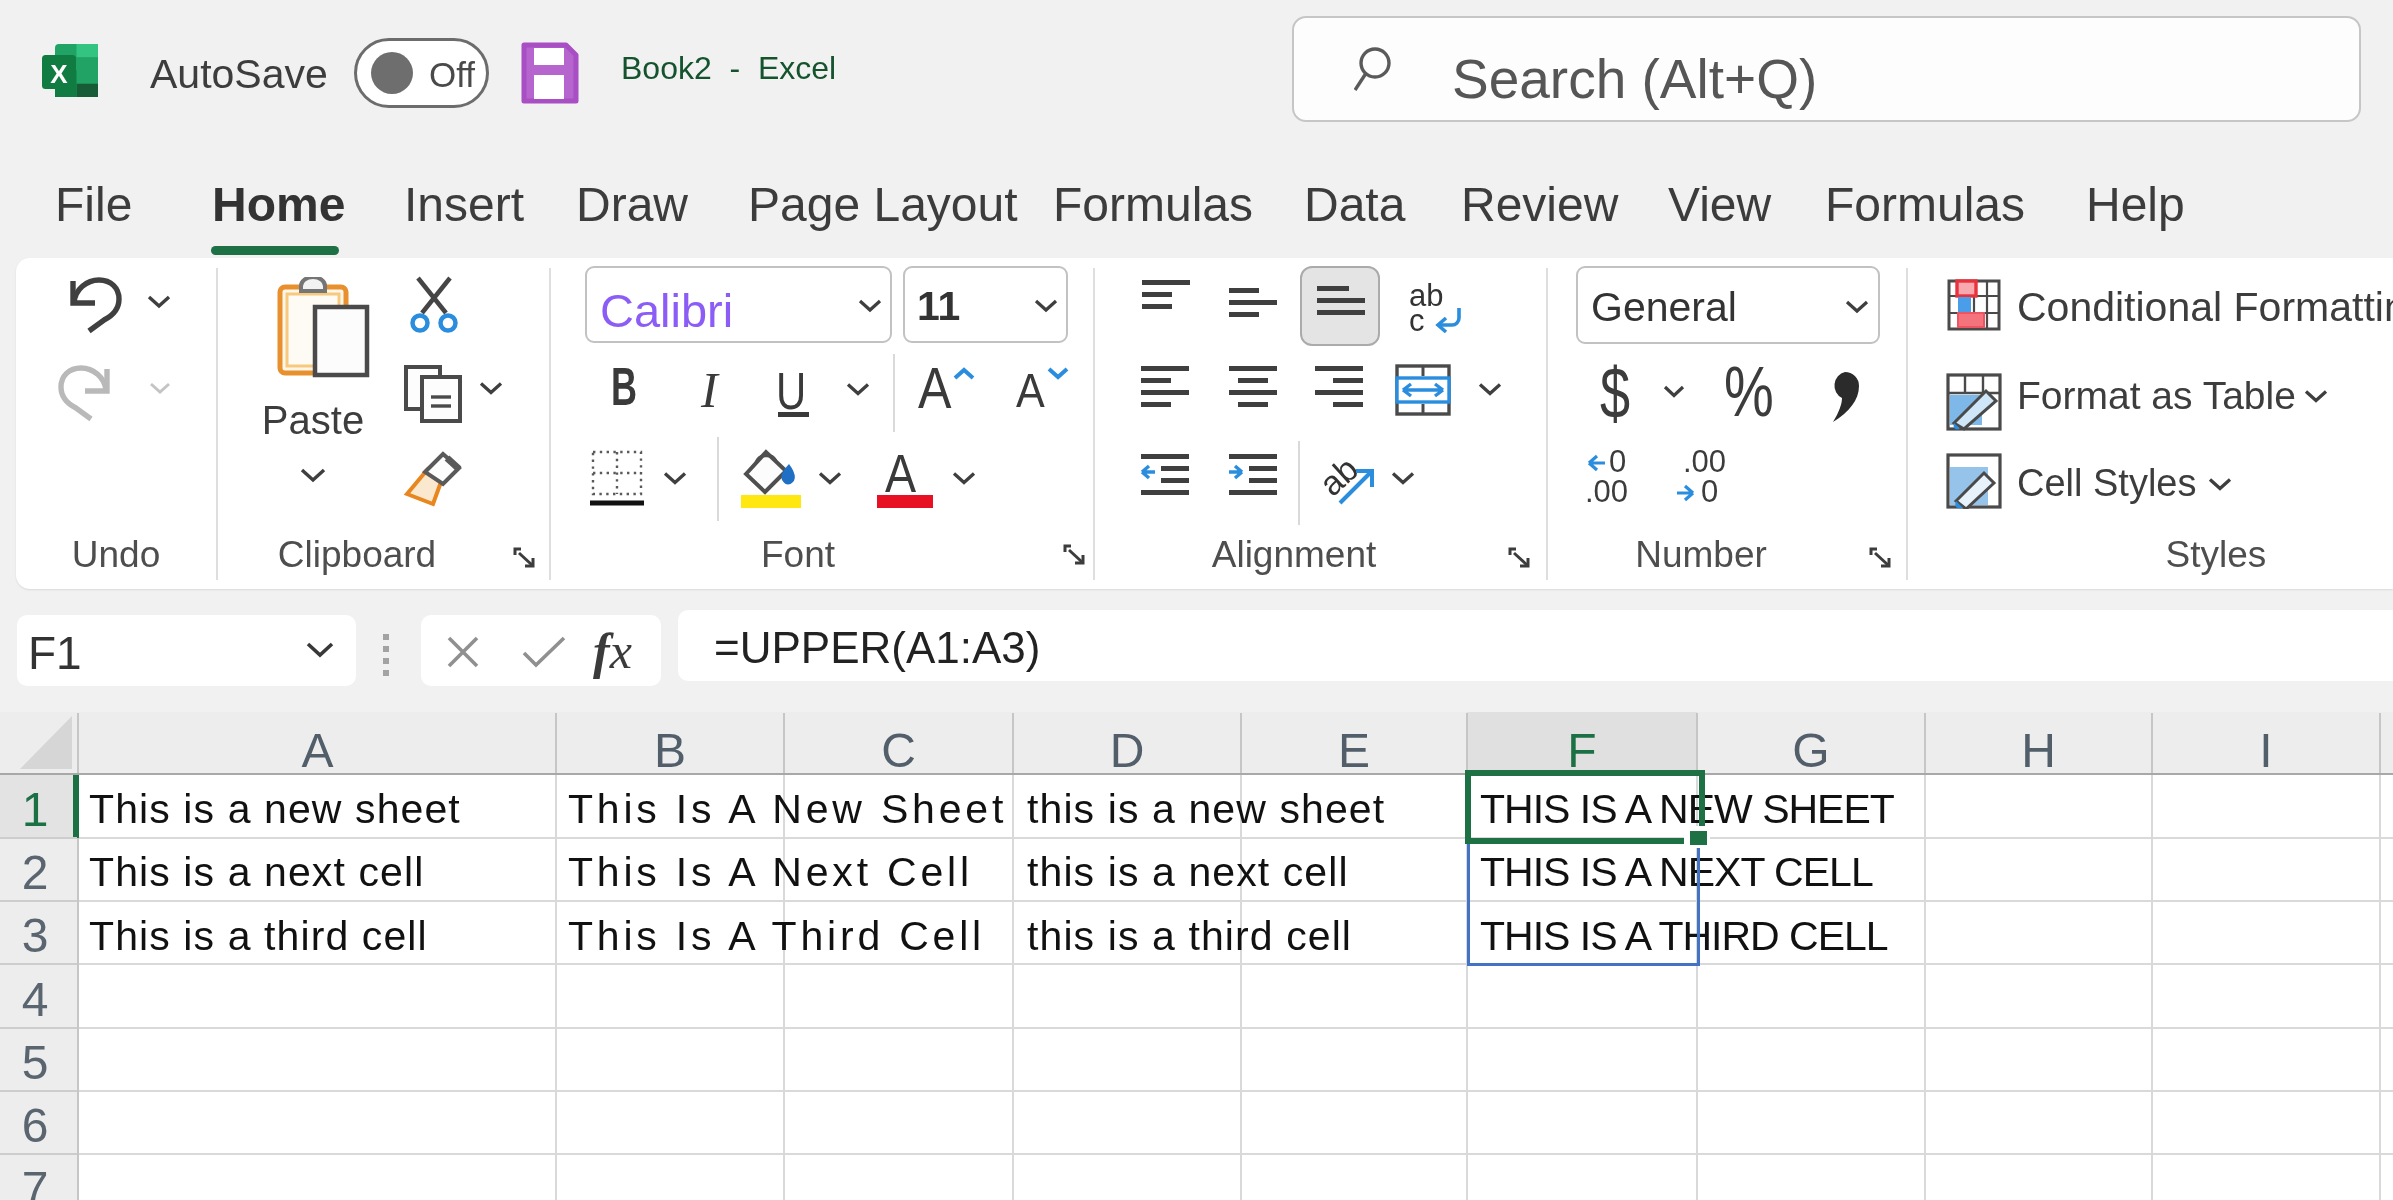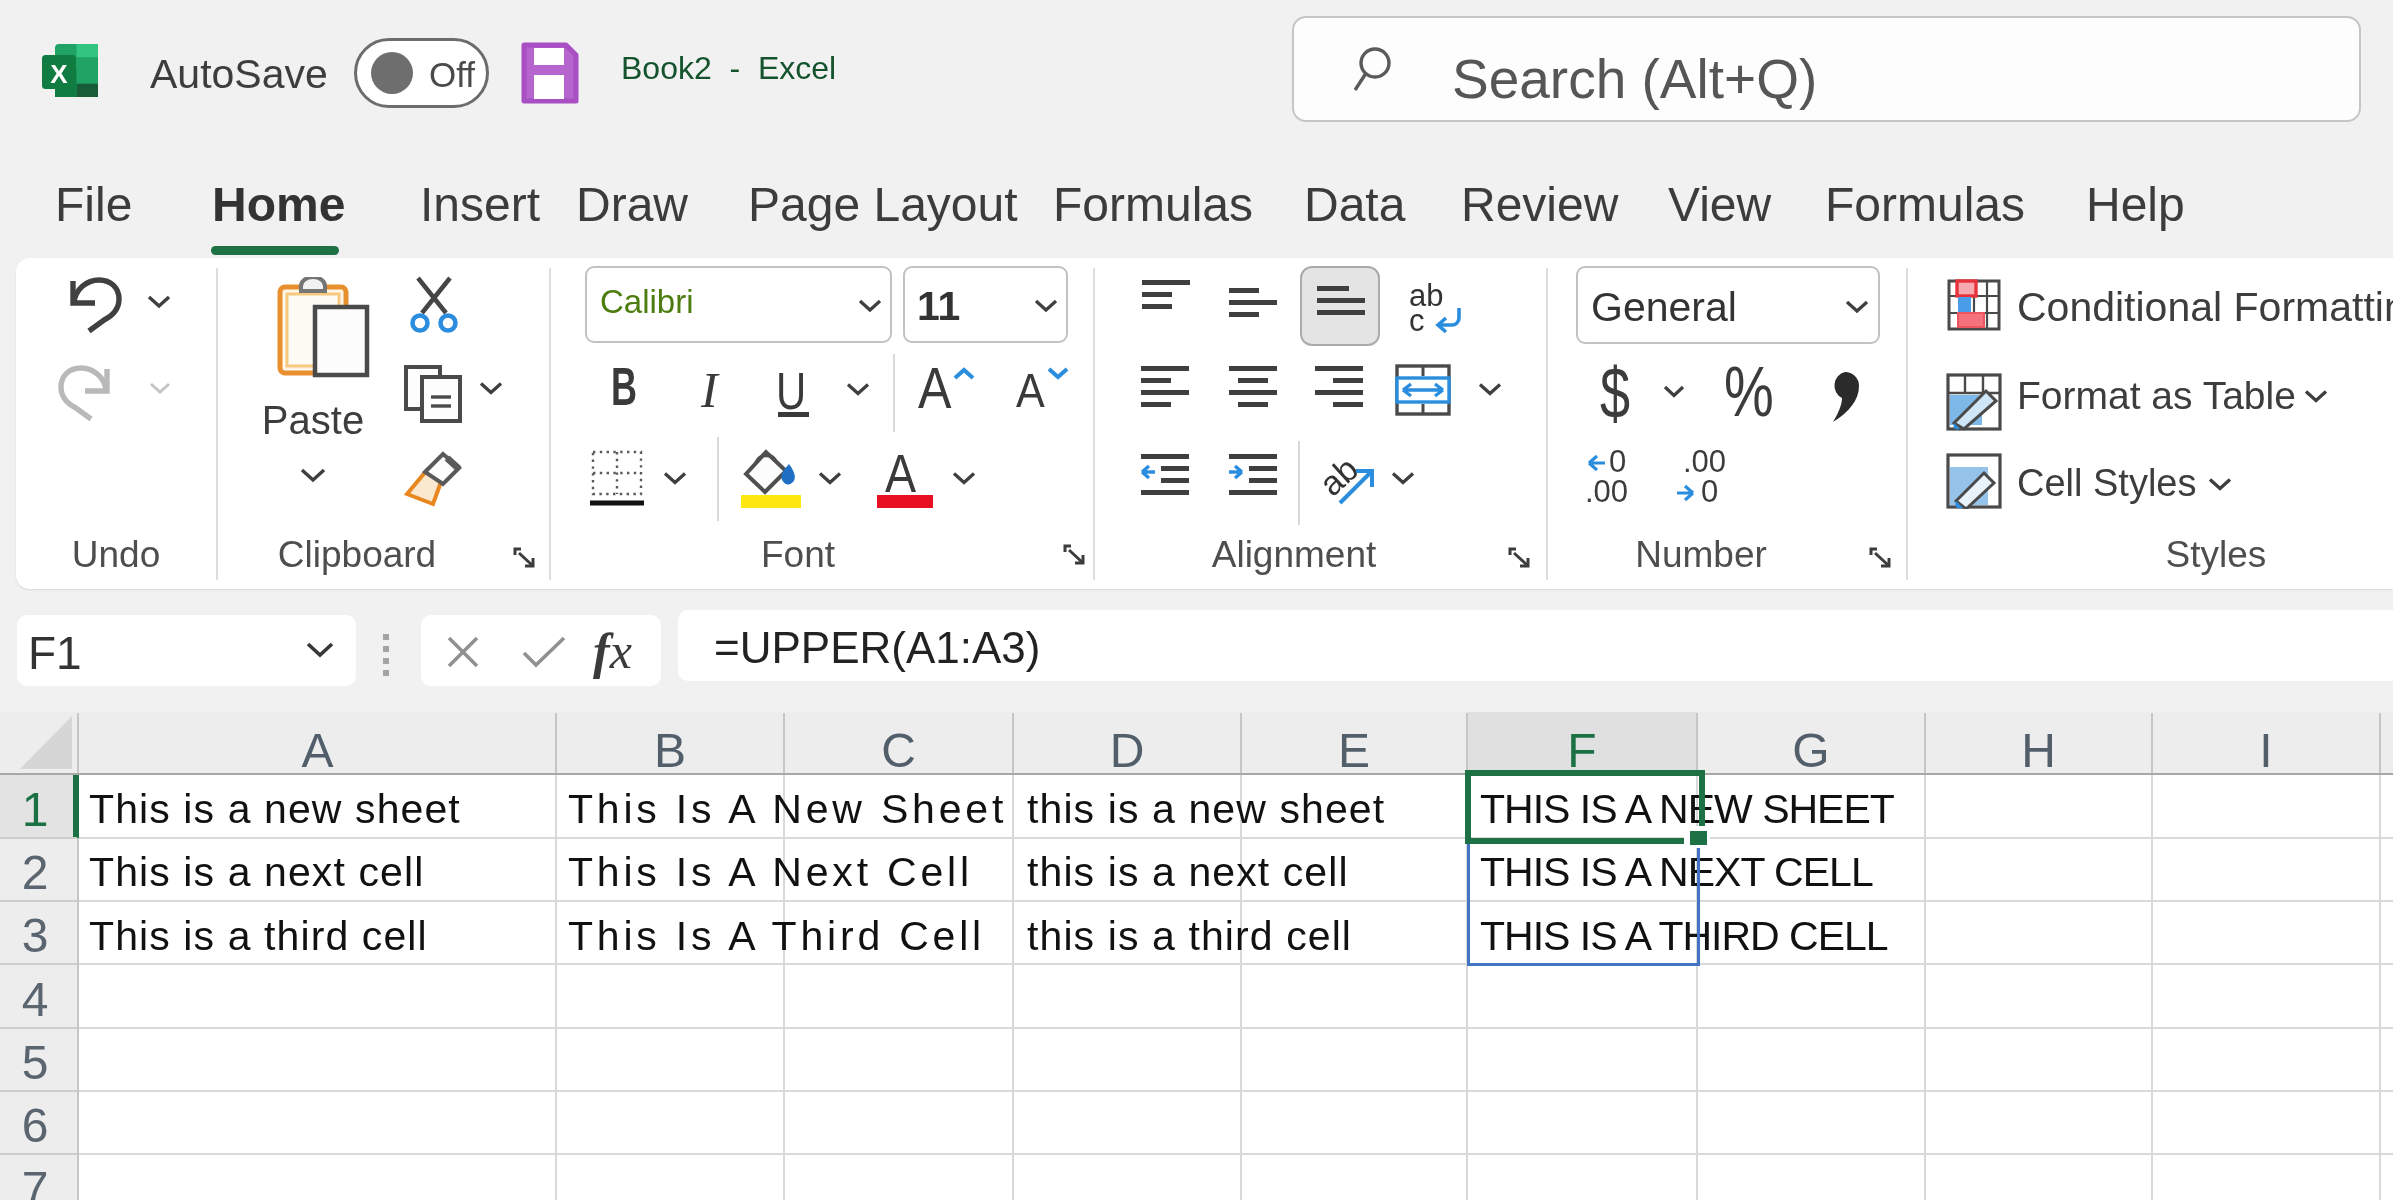--- a/index.html
+++ b/index.html
@@ -35,21 +35,21 @@
   <svg class="abs" style="left:60px;top:26px;" width="50" height="52" viewBox="0 0 50 52">
     <circle cx="21" cy="19" r="14" fill="none" stroke="#5a5a5a" stroke-width="3.4"></circle>
     <line x1="11.5" y1="30" x2="1" y2="46" stroke="#5a5a5a" stroke-width="3.4"></line>
   </svg>
   <div class="abs" style="left:158px;top:29px;font-size:55px;color:#565656;">Search (Alt+Q)</div>
 </div>
 
 <div class="abs" style="top:177px;height:50px;left:0;width:2393px;font-size:48px;color:#3c3c3c;">
   <span class="abs" style="left:55px;">File</span>
   <span class="abs" style="left:212px;font-weight:bold;color:#333;">Home</span>
-  <span class="abs" style="left:404px;margin-left:16px;">Insert</span>
+  <span class="abs" style="left:404px;">Insert</span>
   <span class="abs" style="left:576px;">Draw</span>
   <span class="abs" style="left:748px;">Page Layout</span>
   <span class="abs" style="left:1053px;">Formulas</span>
   <span class="abs" style="left:1304px;">Data</span>
   <span class="abs" style="left:1461px;">Review</span>
   <span class="abs" style="left:1668px;">View</span>
   <span class="abs" style="left:1825px;">Formulas</span>
   <span class="abs" style="left:2086px;">Help</span>
 </div>
 <div class="abs" style="left:211px;top:246px;width:128px;height:9px;border-radius:5px;background:#1e7145;"></div>
@@ -109,21 +109,21 @@
   <line x1="44" y1="8" x2="56" y2="19" stroke="#5a5a5a" stroke-width="7"></line>
 </svg>
 <div class="abs" style="left:257px;top:534px;width:200px;text-align:center;font-size:37px;color:#4e4e4e;">Clipboard</div>
 <svg class="abs" style="left:511px;top:545px;" width="28" height="26" viewBox="0 0 28 26">
   <path d="M4 10 V4 H10" fill="none" stroke="#3c3c3c" stroke-width="3"></path>
   <path d="M8 8 L21 20" stroke="#3c3c3c" stroke-width="3"></path>
   <path d="M22 13 V21 H14" fill="none" stroke="#3c3c3c" stroke-width="3"></path>
 </svg>
 
 <div class="abs" style="left:585px;top:266px;width:307px;height:77px;background:#fff;border:2px solid #c2c2c2;border-radius:9px;">
-  <div class="abs" style="left:13px;top:15px;font-size:33px;color:#4d7c0f;">Calibri</div>
+  <div class="abs" style="left:13px;top:15px;font-size:47px;color:#8b5cf6;">Calibri</div>
   <svg class="abs" style="left:270px;top:29px;" width="26" height="18" viewBox="0 0 26 18">
         <path d="M3 4 L13 13 L23 4" fill="none" stroke="#3f3f3f" stroke-width="3.2"></path>
       </svg>
 </div>
 <div class="abs" style="left:903px;top:266px;width:165px;height:77px;background:#fff;border:2px solid #c2c2c2;border-radius:9px;">
   <div class="abs" style="left:12px;top:15px;font-size:41px;color:#333;font-weight:bold;">11</div>
   <svg class="abs" style="left:128px;top:29px;" width="26" height="18" viewBox="0 0 26 18">
         <path d="M3 4 L13 13 L23 4" fill="none" stroke="#3f3f3f" stroke-width="3.2"></path>
       </svg>
 </div>

